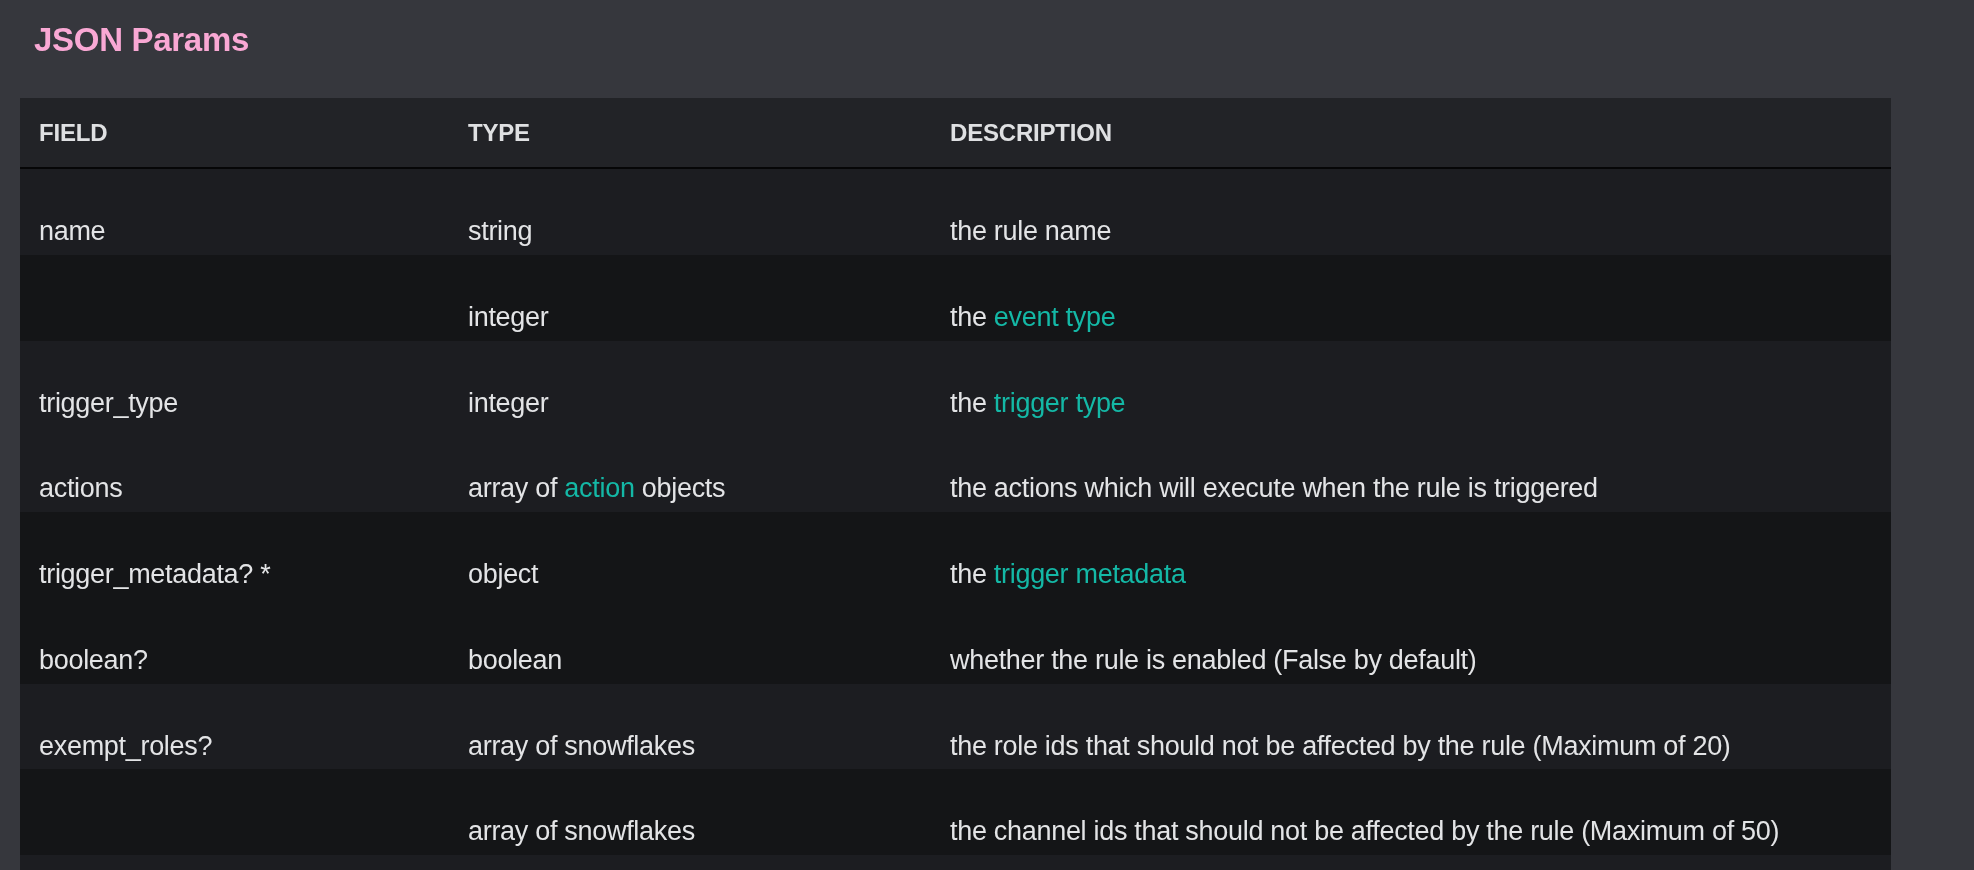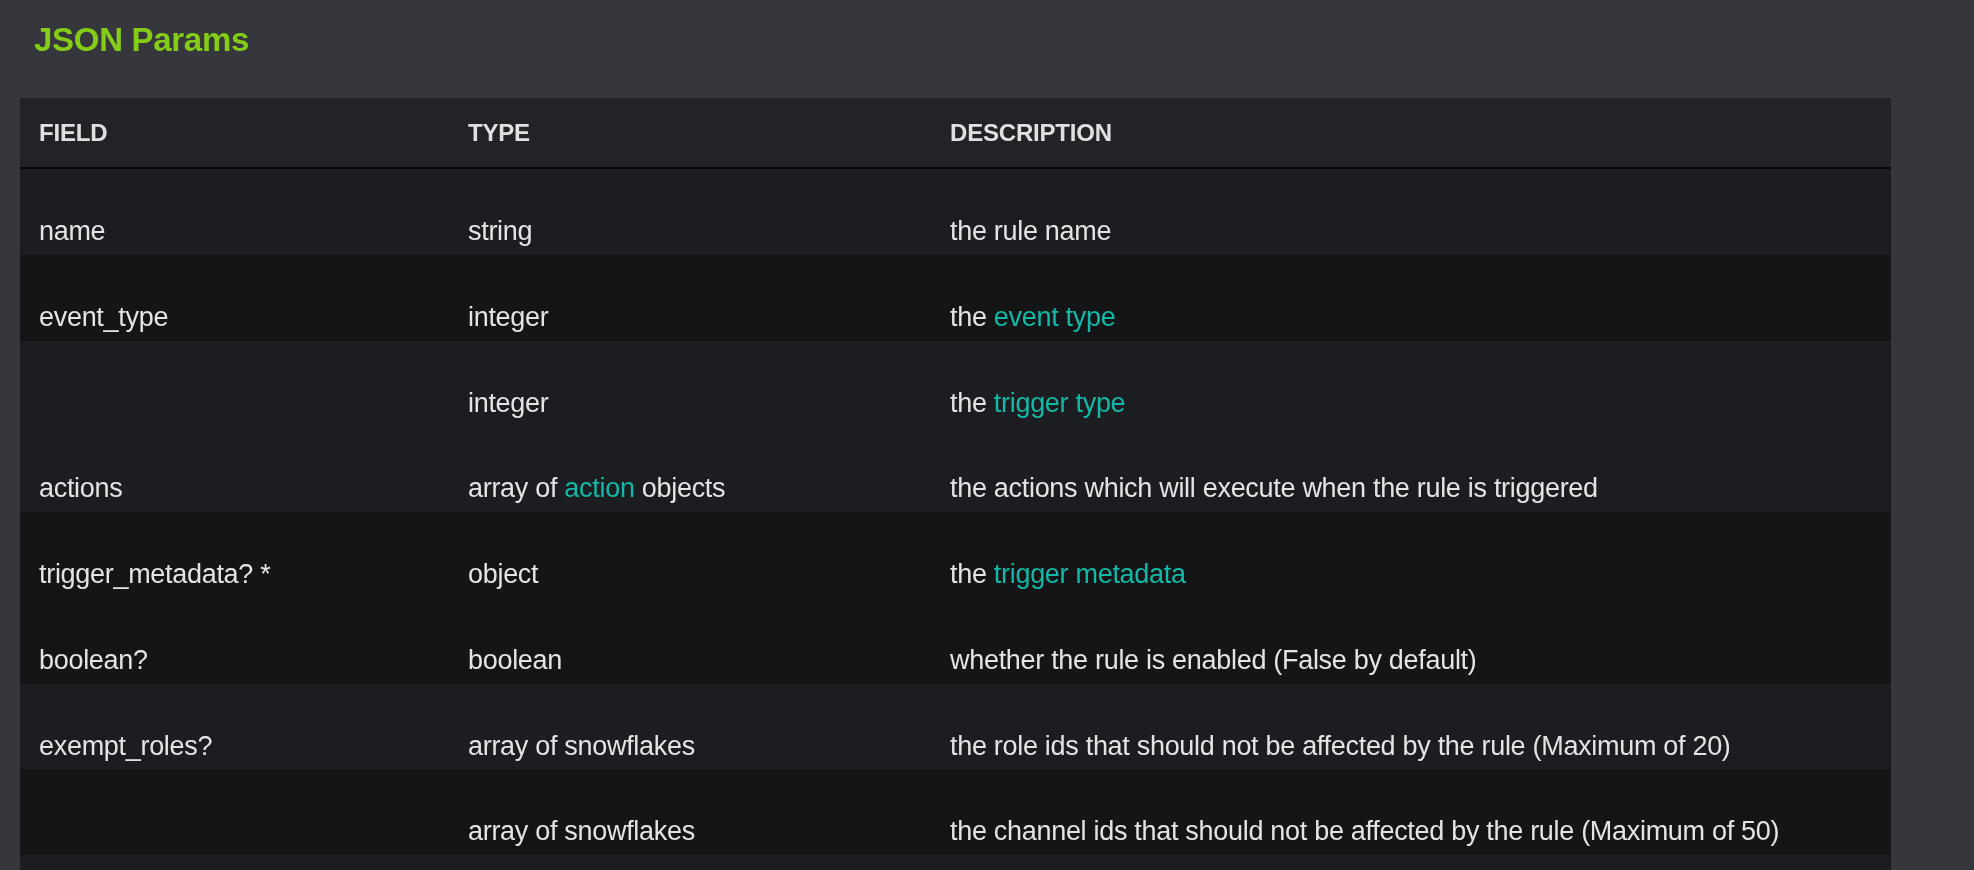--- a/index.html
+++ b/index.html
@@ -15,21 +15,21 @@
       color: #dcddde;
       position: relative;
     }
     .page-title {
       position: absolute;
       left: 34px;
       top: 20px;
       margin: 0;
       font-size: 33px;
       font-weight: 700;
-      color: #84cc16;
+      color: #f9a8d4;
       letter-spacing: -0.3px;
       line-height: 40px;
     }
     .table-wrap {
       position: absolute;
       left: 20px;
       top: 98px;
       width: 1871px;
       height: 849px;
       border-radius: 0 0 5px 5px;
@@ -93,26 +93,26 @@
     <span class="th col-desc">DESCRIPTION</span>
   </div>
 
   <div class="row odd">
     <span class="cell col-field">name</span>
     <span class="cell col-type"><span>string</span></span>
     <span class="cell col-desc"><span>the rule name</span></span>
   </div>
 
   <div class="row even">
-    <span class="cell col-field">event_type</span>
     <span class="cell col-type"><span>integer</span></span>
     <span class="cell col-desc"><span style="white-space:pre">the </span><a class="link">event type</a></span>
   </div>
 
   <div class="row odd">
+    <span class="cell col-field">trigger_type</span>
     <span class="cell col-type"><span>integer</span></span>
     <span class="cell col-desc"><span style="white-space:pre">the </span><a class="link">trigger type</a></span>
   </div>
 
   <div class="row odd">
     <span class="cell col-field">actions</span>
     <span class="cell col-type"><span style="white-space:pre">array of </span><a class="link">action</a><span style="white-space:pre"> objects</span></span>
     <span class="cell col-desc"><span>the actions which will execute when the rule is triggered</span></span>
   </div>
 

